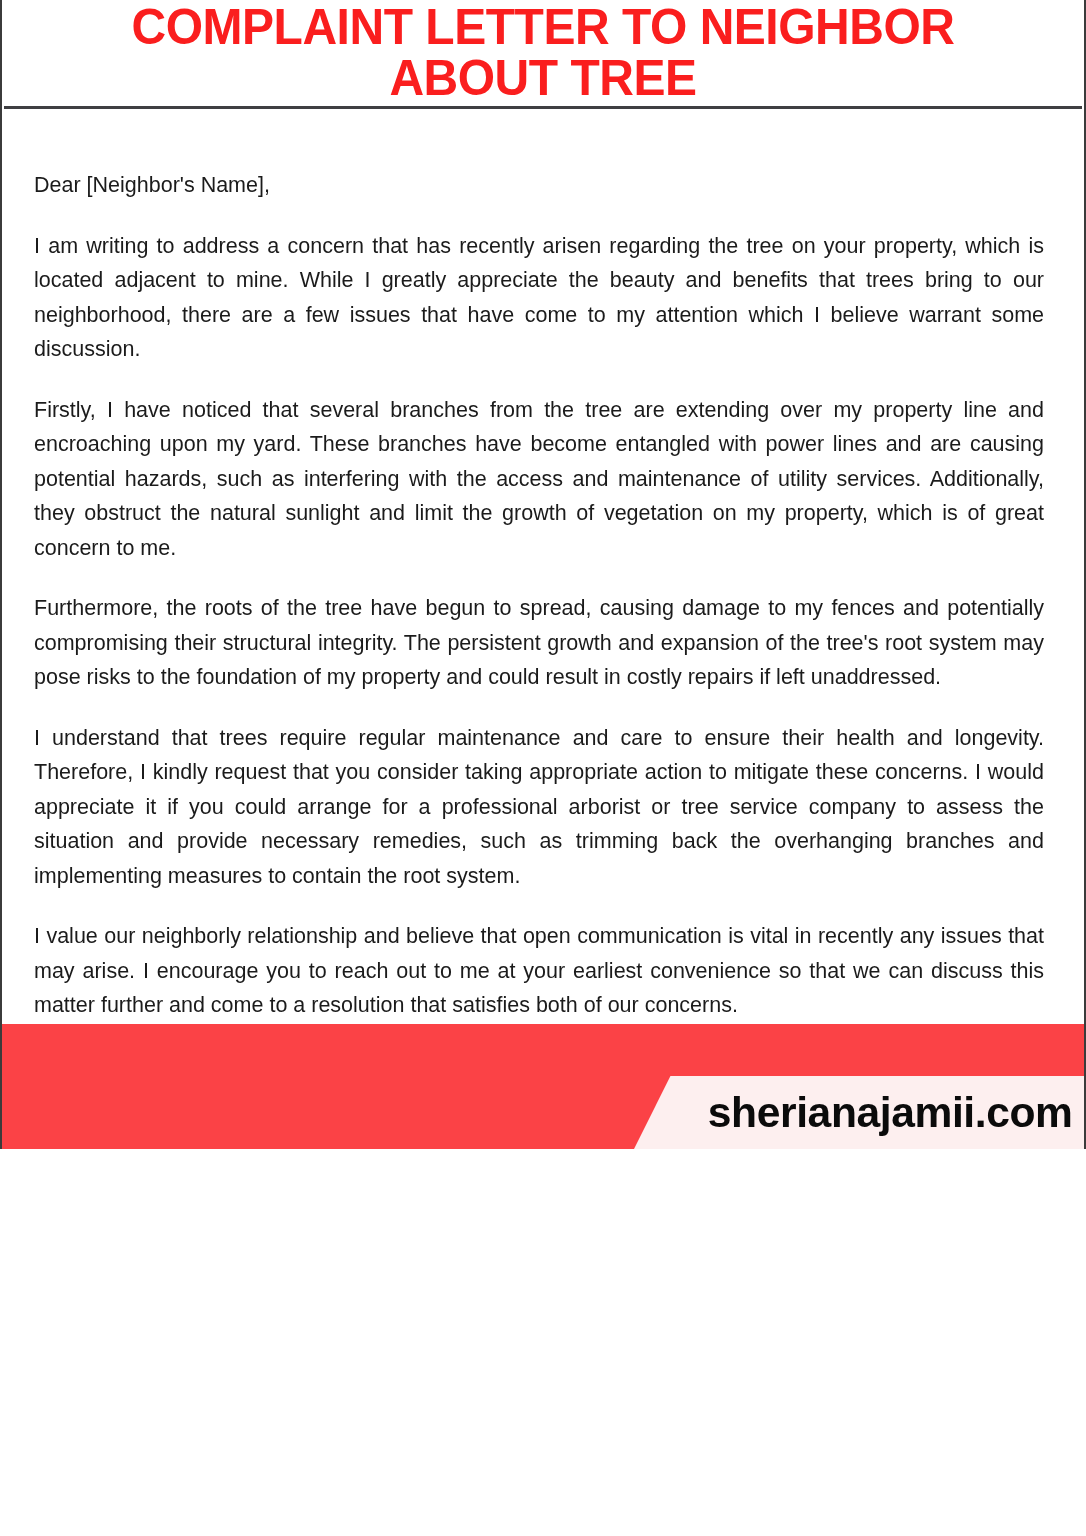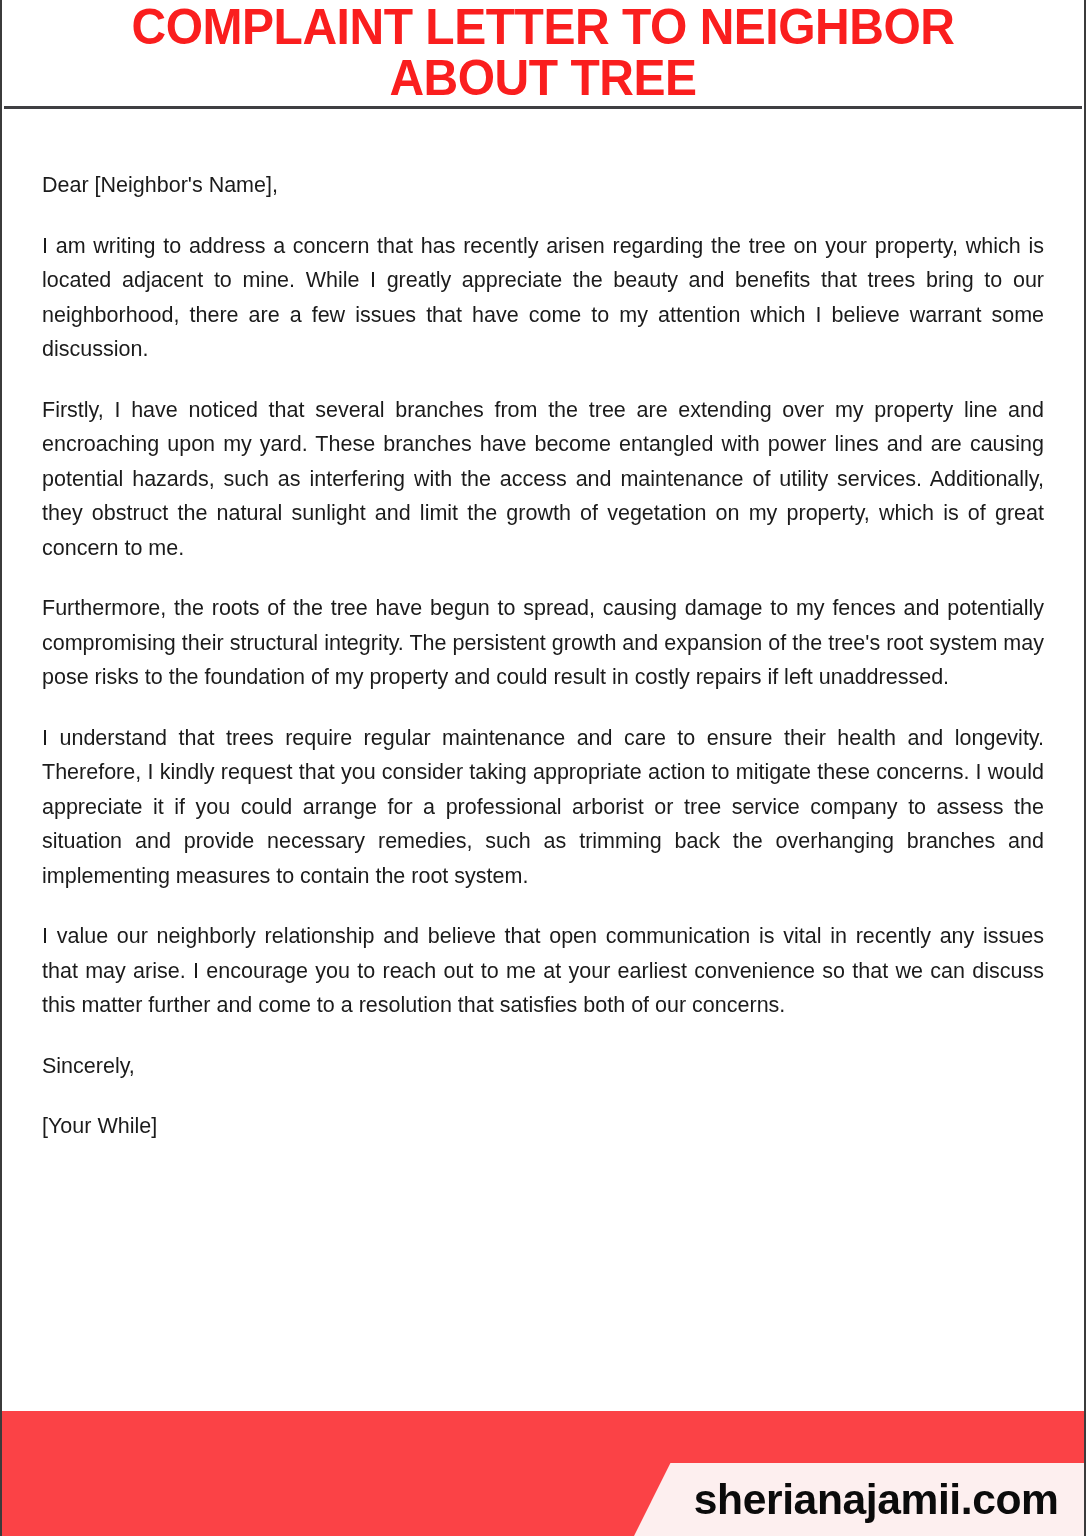--- a/index.html
+++ b/index.html
@@ -7,21 +7,21 @@
     padding: 0;
     background: #ffffff;
   }
   body {
     font-family: "Liberation Sans", sans-serif;
     -webkit-font-smoothing: antialiased;
   }
   .page {
     position: relative;
     width: 1086px;
-    height: 1536px;
+    height: 1149px;
     background: #ffffff;
     overflow: hidden;
     box-sizing: border-box;
     border-left: 2px solid #3b3b3b;
     border-right: 2px solid #3b3b3b;
   }
 
   
   .title-block {
     padding: 0 24px;
@@ -60,21 +60,21 @@
     width: 1040px;
     box-sizing: border-box;
     padding-right: 22px;
     color: #1b1b1b;
     font-size: 21.5px;
     line-height: 34.5px;
     text-align: justify;
     text-justify: inter-word;
   }
   .letter-body p {
-    margin: 0 0 26px 16px;
+    margin: 0 0 26px 8px;
   }
   .letter-body p:last-child {
     margin-bottom: 0;
   }
 
   
   .footer {
     position: absolute;
     left: 0;
     right: 0;
@@ -90,21 +90,21 @@
     position: absolute;
     right: 0;
     bottom: 0;
     top: 52px;
     width: 450px;
     background: #fdefef;
     clip-path: polygon(8.1% 0, 100% 0, 100% 100%, 0 100%);
     display: flex;
     align-items: center;
     justify-content: flex-end;
-    padding-right: 24px;
+    padding-right: 10px;
     box-sizing: border-box;
   }
   .footer-site {
     color: #0b0b0b;
     font-family: "Liberation Sans Narrow", "Liberation Sans", sans-serif;
     font-weight: 700;
     font-size: 43px;
     line-height: 1;
     letter-spacing: -0.4px;
     white-space: nowrap;

